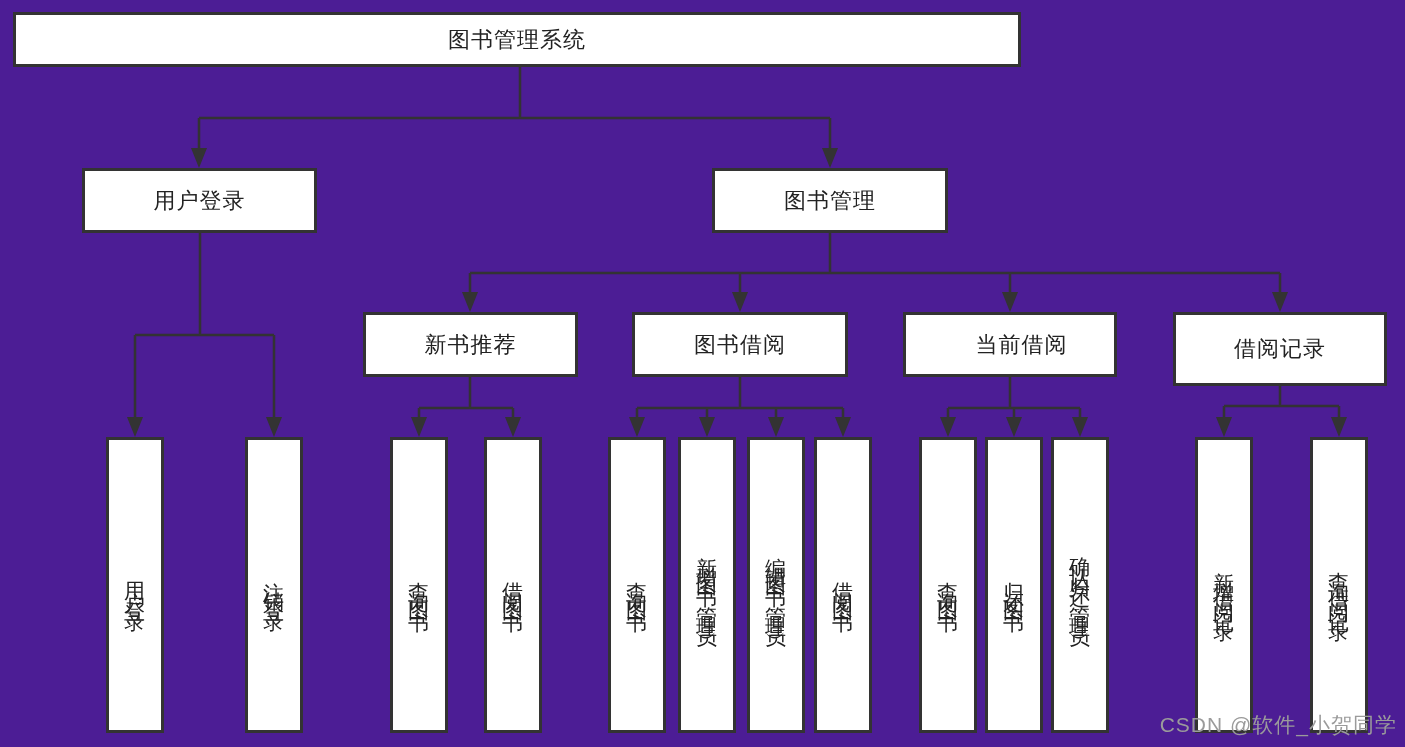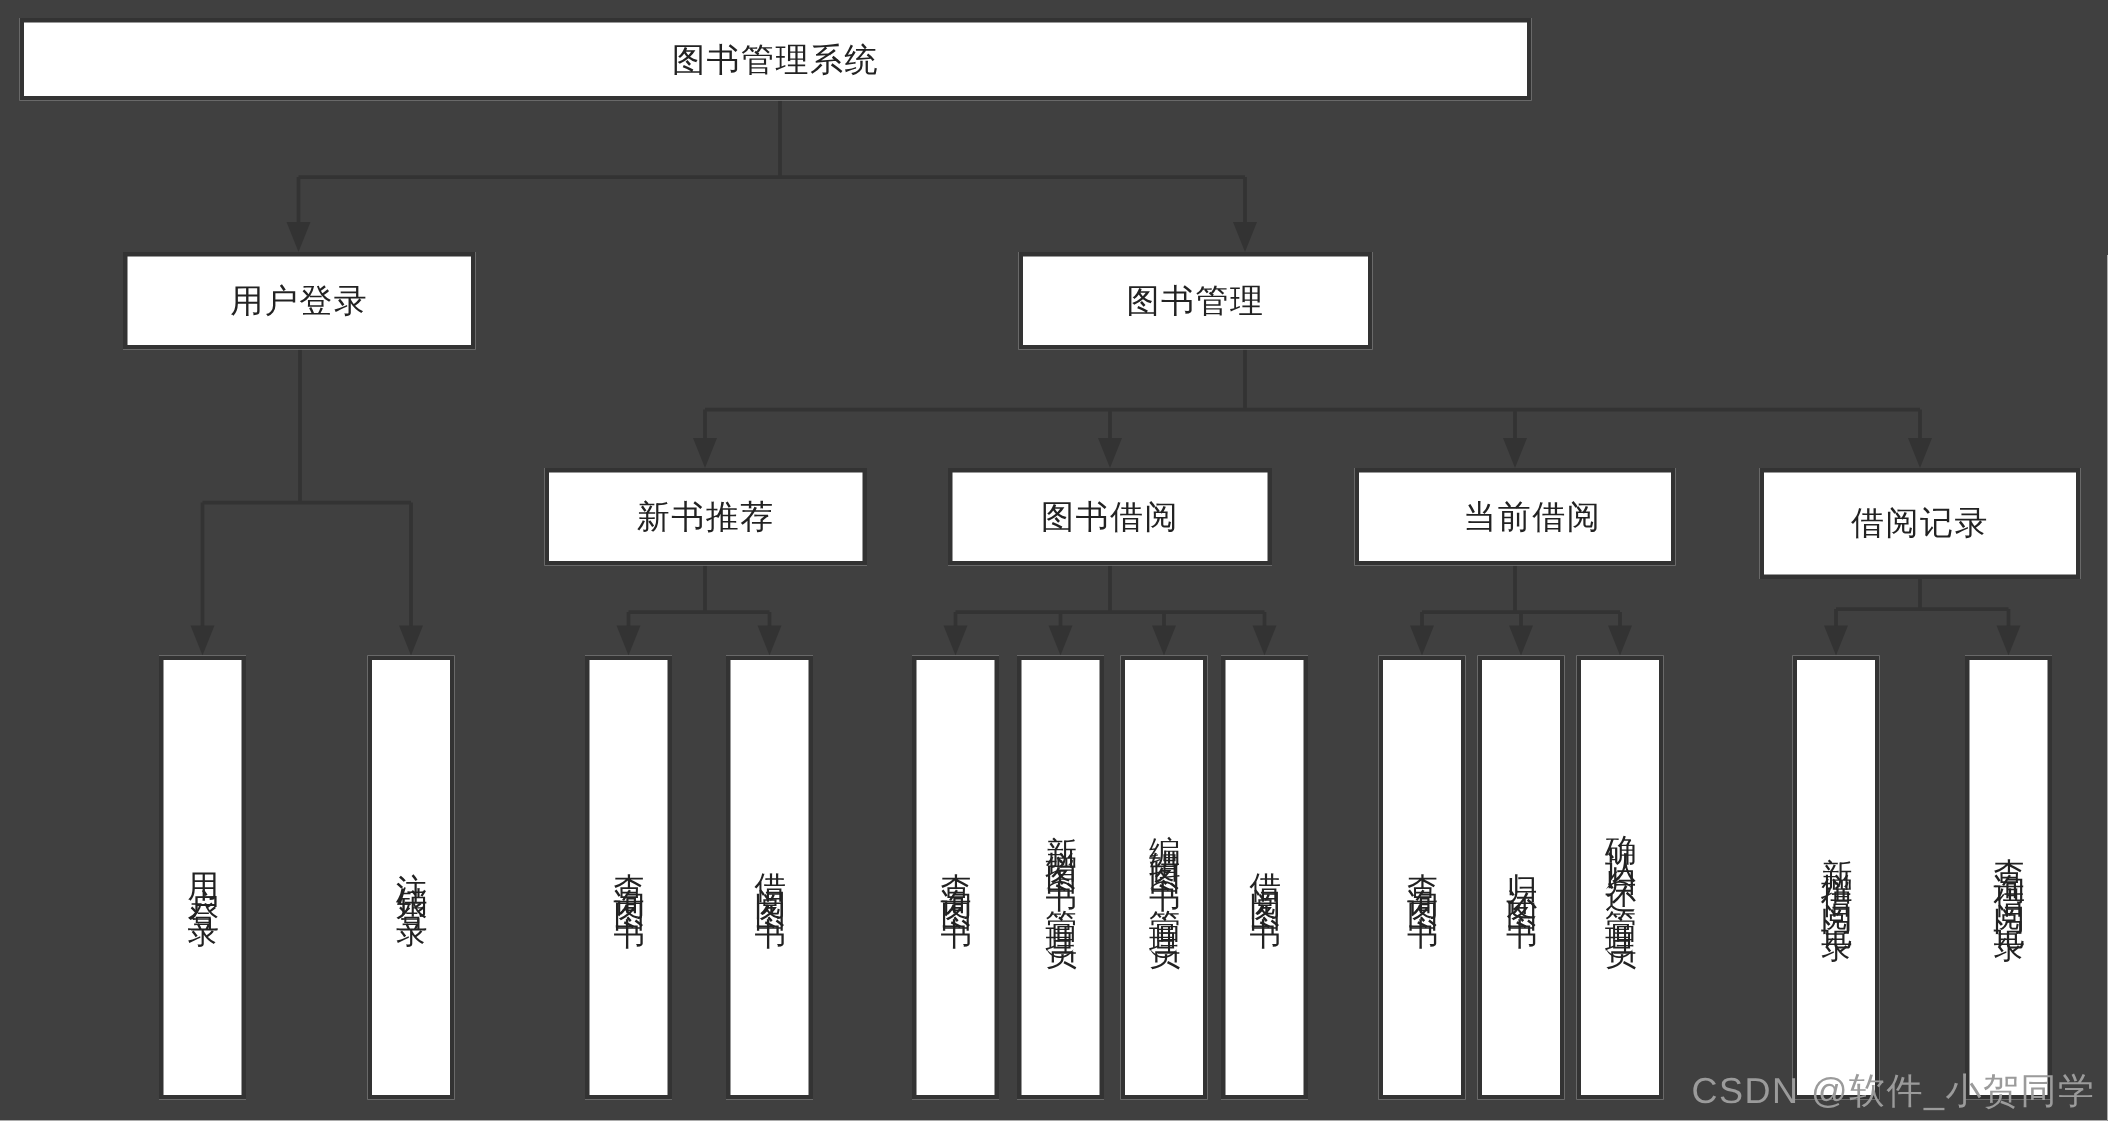--- a/index.html
+++ b/index.html
@@ -1,20 +1,20 @@
 <!DOCTYPE html>
 <html><head>
 <meta charset="utf-8">
 <style>
   html, body { margin: 0; padding: 0; background: #ffffff; }
   .canvas {
     position: relative;
     width: 1405px;
     height: 747px;
-    background: #404040;
+    background: #4c1d95;
     font-family: "Liberation Sans", sans-serif;
     overflow: hidden;
   }
   .connectors {
     position: absolute;
     left: 0; top: 0;
     width: 1405px; height: 747px;
   }
   .node {
     position: absolute;
@@ -32,21 +32,21 @@
     text-orientation: mixed;
     font-size: 21px;
     letter-spacing: 10px;
     line-height: 1;
     color: #222222;
   }
   .watermark {
     position: absolute;
     top: 711px;
     right: 8px;
-    font-size: 24px;
+    font-size: 21px;
     color: #9b9b9b;
     letter-spacing: 1px;
     white-space: nowrap;
     z-index: 5;
   }
 </style>
 </head>
 <body>
 
 <div class="canvas">
@@ -94,21 +94,21 @@
     </g>
   </svg>
 
   <div class="node h-node" style="left:13px; top:12px; width:1008px; height:55px;">
     <span>图书管理系统</span>
   </div>
 
   <div class="node h-node" style="left:82px; top:168px; width:235px; height:65px;">
     <span>用户登录</span>
   </div>
-  <div class="node h-node" style="left:679px; top:168px; width:236px; height:65px;">
+  <div class="node h-node" style="left:712px; top:168px; width:236px; height:65px;">
     <span>图书管理</span>
   </div>
 
   <div class="node h-node" style="left:632px; top:312px; width:216px; height:65px;">
     <span>图书借阅</span>
   </div>
   <div class="node h-node" style="left:363px; top:312px; width:215px; height:65px;">
     <span>新书推荐</span>
   </div>
   <div class="node h-node" style="left:903px; top:312px; width:214px; height:65px;padding-left:23px;">

